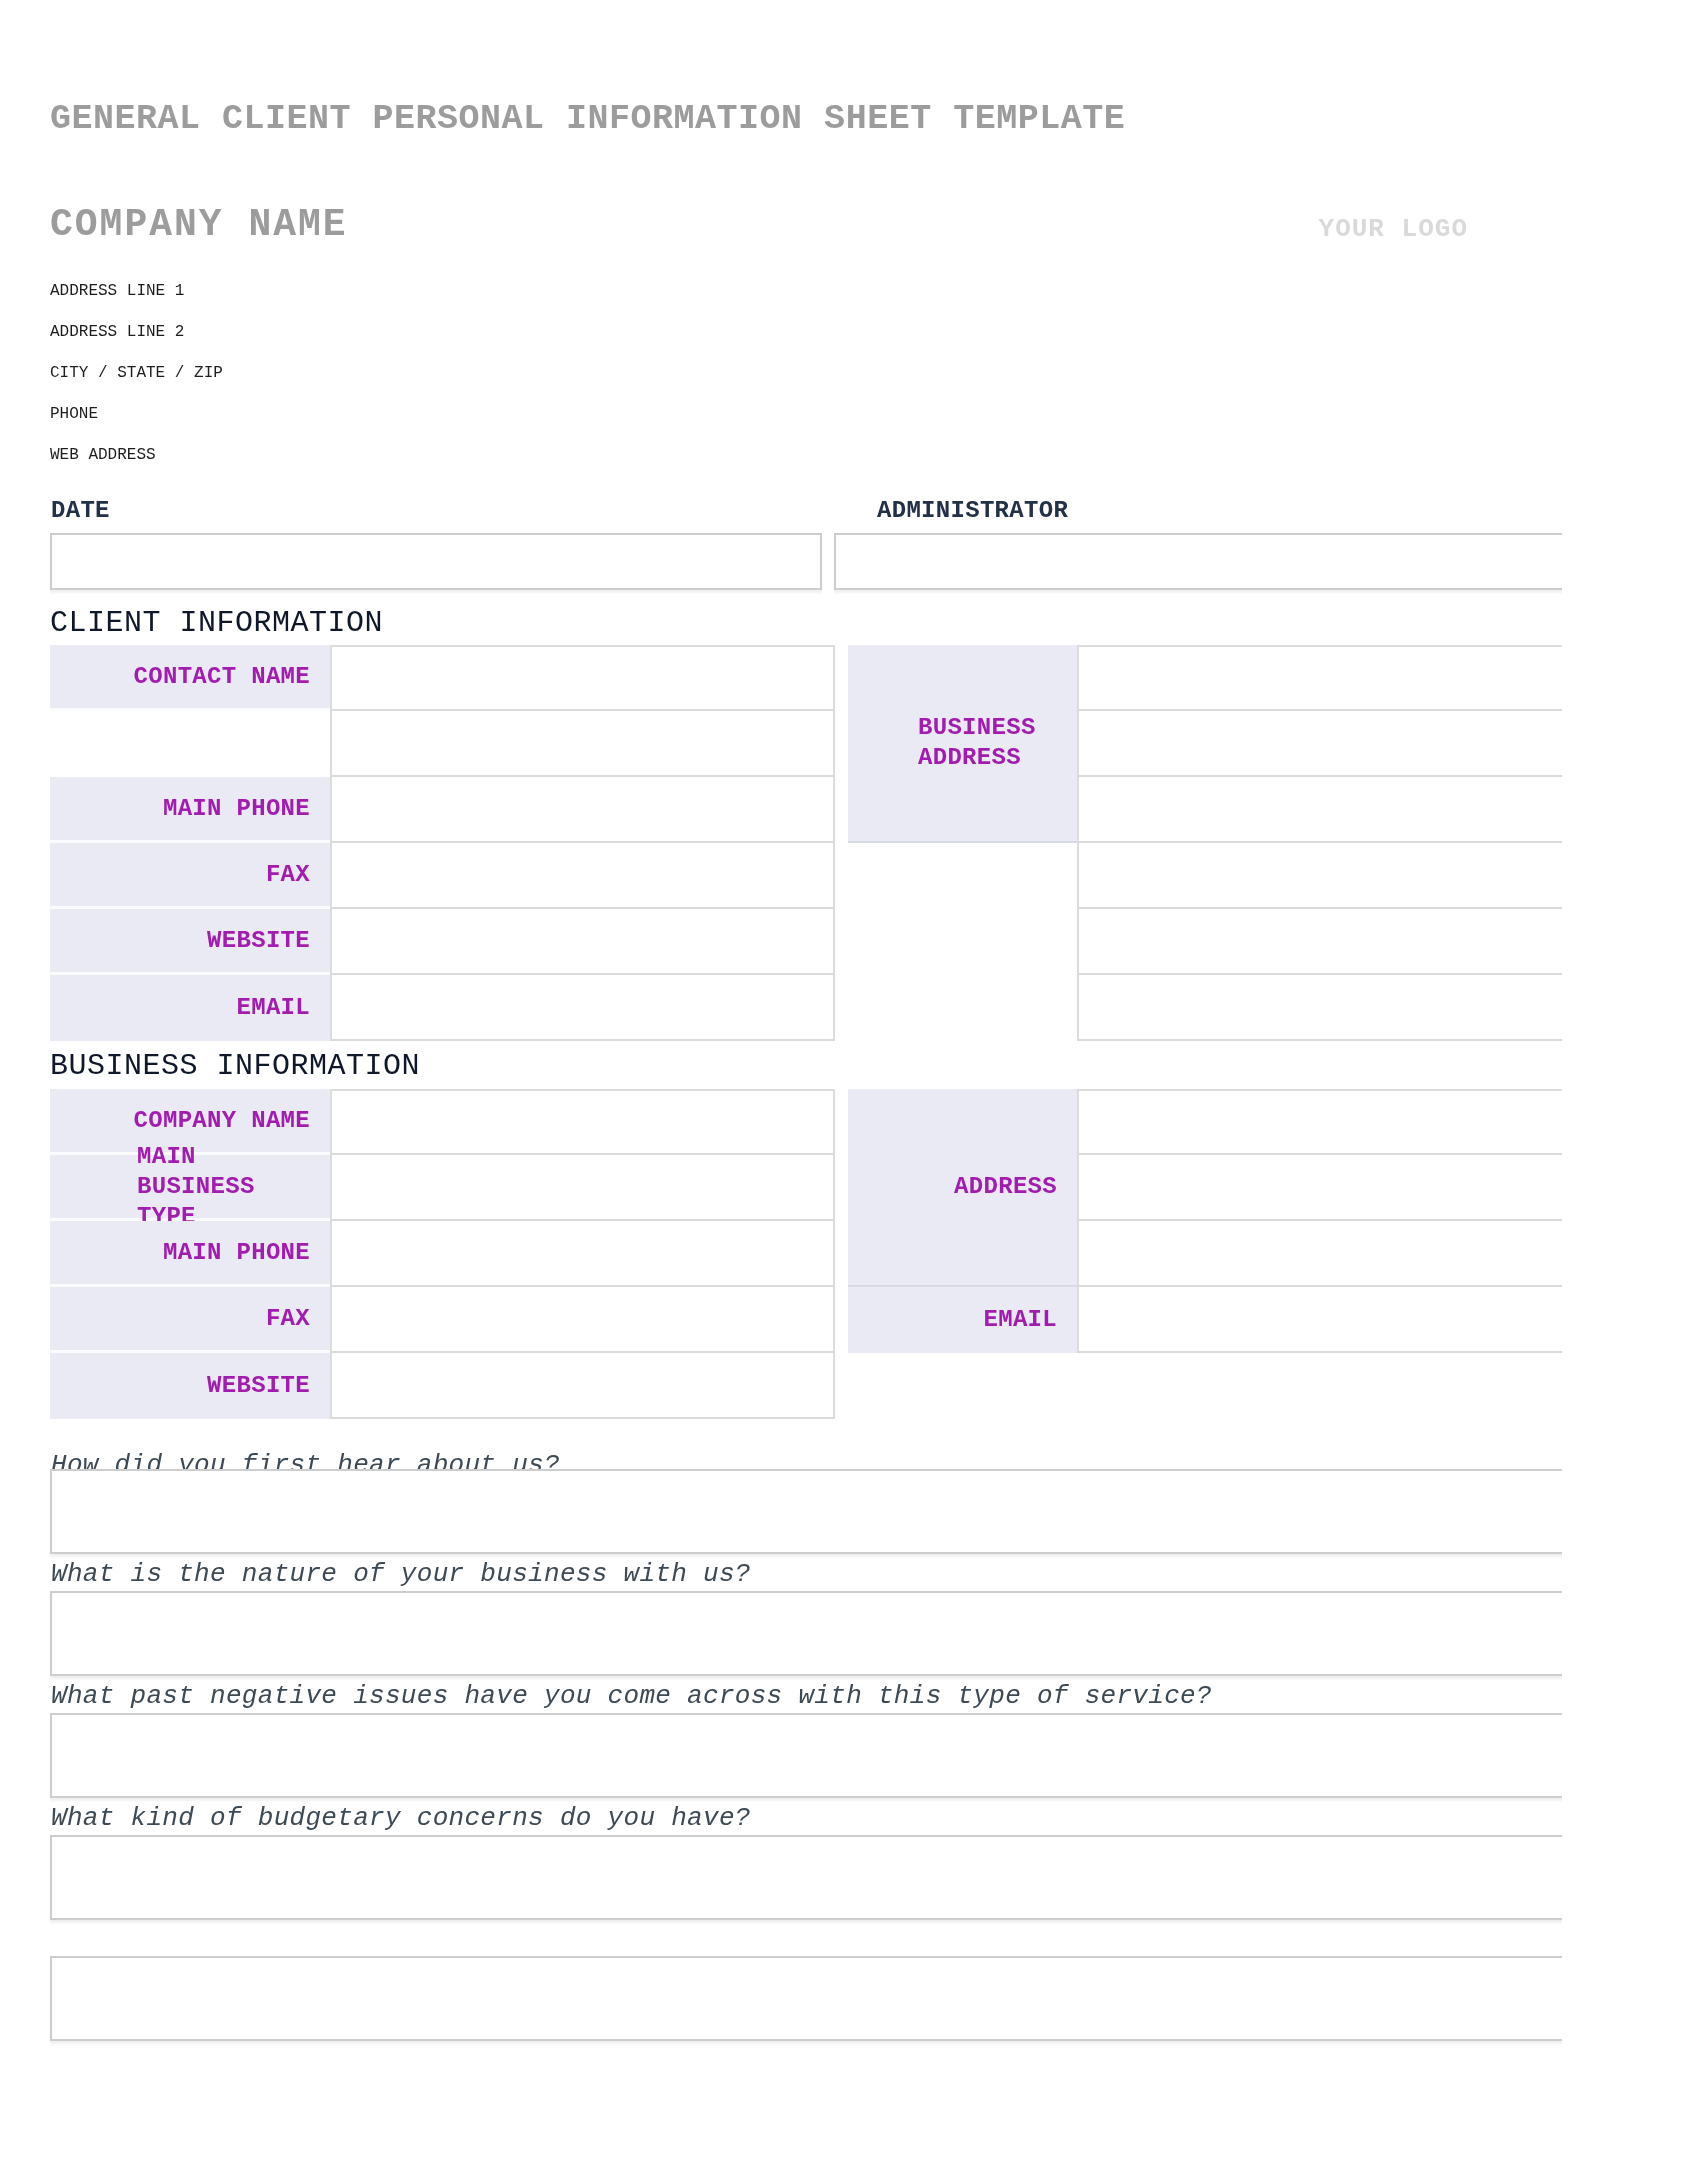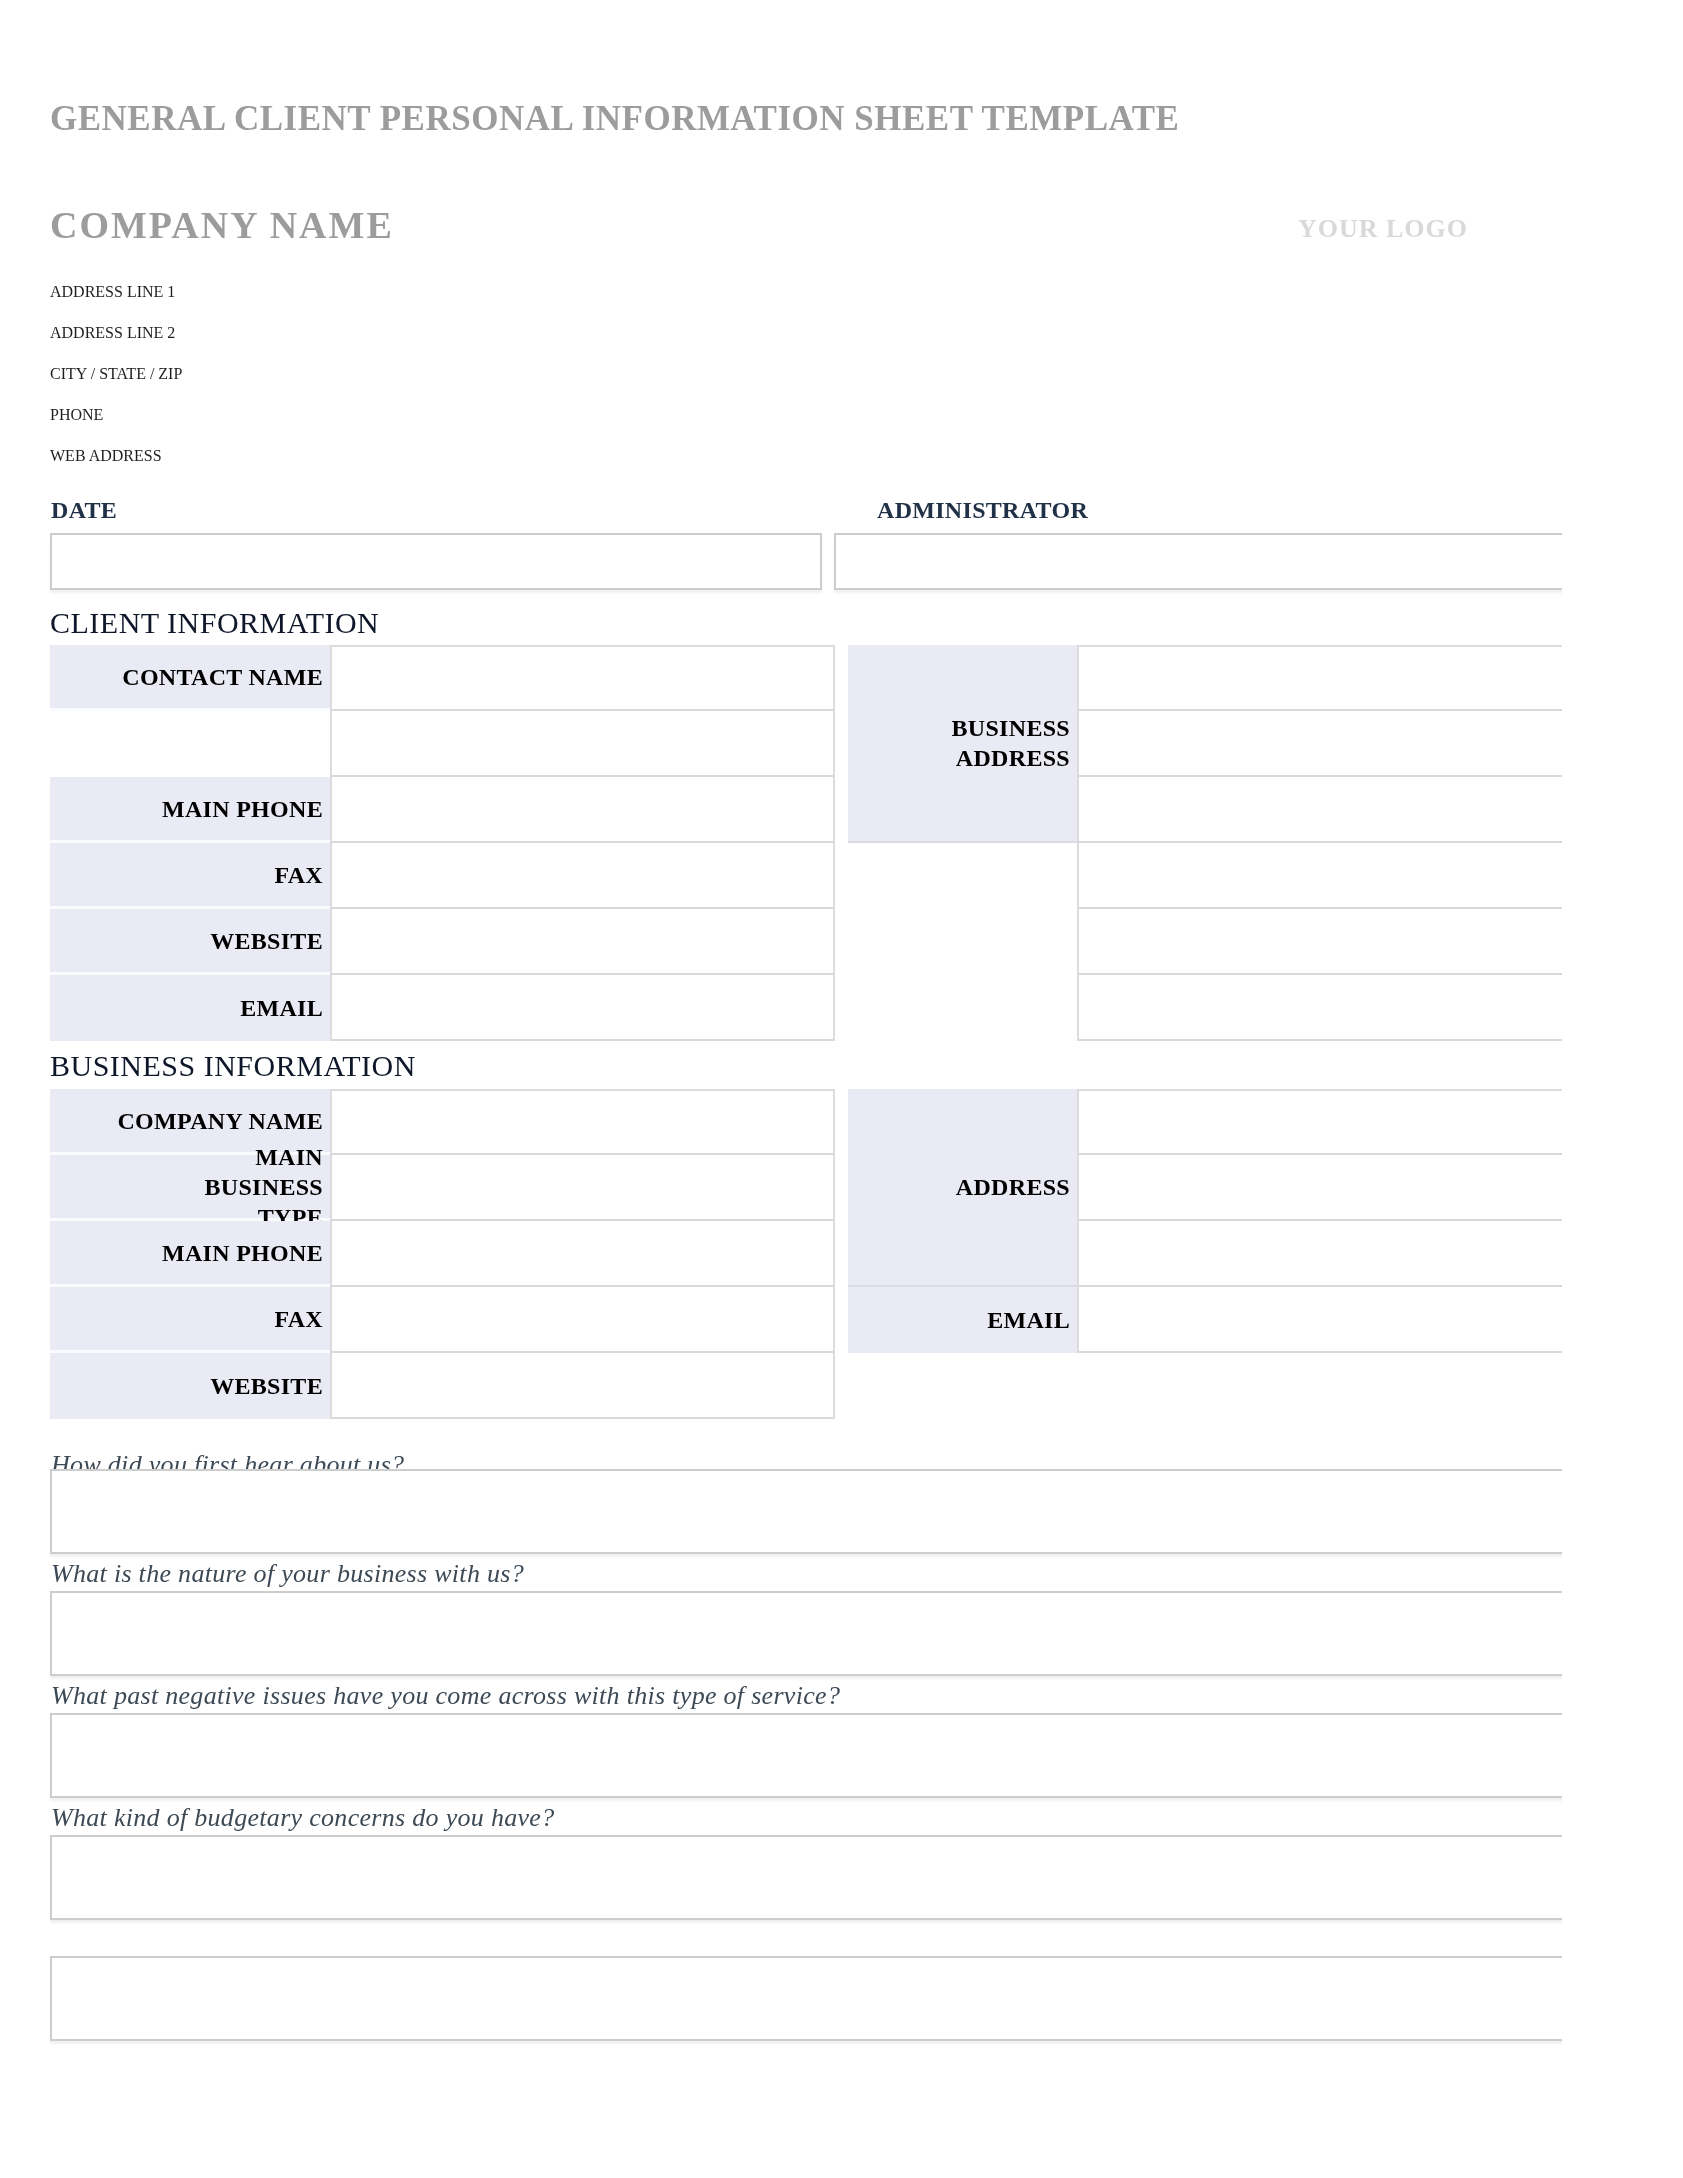--- a/index.html
+++ b/index.html
@@ -1,20 +1,20 @@
 <!DOCTYPE html>
 <html><head>
 <meta charset="utf-8">
 <style>
   html,body{margin:0;padding:0;background:#ffffff;}
   .page{
     position:relative;
     width:1562px;height:2178px;
     background:#ffffff;
-    font-family:Liberation Serif, serif;
+    font-family:Liberation Mono, monospace;
     overflow:hidden;
   }
   .doc-title{
     position:absolute;left:50px;top:99px;
     font-size:35px;font-weight:bold;color:#9c9c9c;letter-spacing:0.5px;
     white-space:nowrap;
   }
   .company-name{
     position:absolute;left:50px;top:203px;
     font-size:38px;font-weight:bold;color:#9c9c9c;letter-spacing:2px;
@@ -55,23 +55,23 @@
 
   .tbl{position:absolute;display:grid;}
   .client-left {left:50px; top:645px; grid-template-columns:280px 505px; grid-auto-rows:66px;}
   .client-right{left:848px;top:645px; grid-template-columns:229px 546px; grid-auto-rows:66px;}
   .biz-left    {left:50px; top:1089px;grid-template-columns:280px 505px; grid-auto-rows:66px;}
   .biz-right   {left:848px;top:1089px;grid-template-columns:229px 546px; grid-auto-rows:66px;}
 
   .lbl{
     background:#e9eaf4;
     display:flex;align-items:center;justify-content:flex-end;
-    padding-right:7px;box-sizing:border-box;
-    color:#000000;font-weight:bold;font-size:24px;letter-spacing:0.3px;
-    text-align:right;line-height:1.25;
+    padding-right:20px;box-sizing:border-box;
+    color:#a21caf;font-weight:bold;font-size:24px;letter-spacing:0.3px;
+    text-align:left;line-height:1.25;
     border-bottom:3px solid #fafbfe;
     grid-column:1;
   }
   .lbl.last{border-bottom:none;}
   .lbl .narrow{display:inline-block;max-width:173px;}
   .lbl .narrow-sm{display:inline-block;max-width:139px;}
   .merged3{grid-row:span 3;border-bottom:2px solid #d9dbe4;}
   .merged3.last{border-bottom:none;}
   .val{
     background:#ffffff;box-sizing:border-box;

